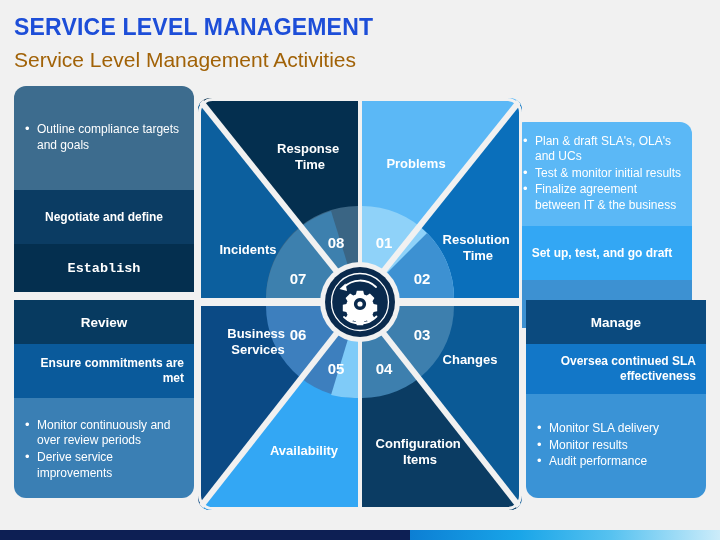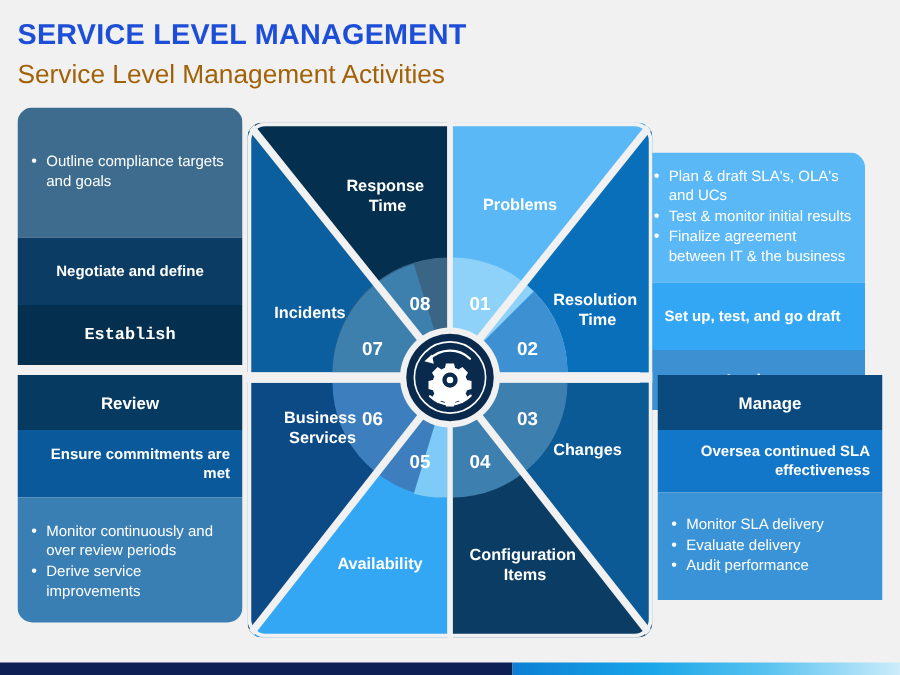--- a/index.html
+++ b/index.html
@@ -90,24 +90,24 @@
         <li>Finalize agreement between IT &amp; the business</li>
       </ul>
     </div>
     <div class="band sub center" style="background:#33a7f4;height:54px;">Set up, test, and go draft</div>
     <div class="band head center" style="background:#3d91d2;height:48px;padding-left:36px;">Implement</div>
   </div>
 
   <div class="col bottom" id="col-br">
     <div class="band head center" style="background:#0b4a7e;height:44px;">Manage</div>
     <div class="band sub center" style="background:#1277c8;height:50px;">Oversea continued SLA effectiveness</div>
-    <div class="band bul" style="background:#3a93d6;height:86px;">
+    <div class="band bul" style="background:#3a93d6;height:104px;">
       <ul class="bullets">
         <li>Monitor SLA delivery</li>
-        <li>Evaluate delivery</li>
+        <li>Monitor results</li>
         <li>Audit performance</li>
       </ul>
     </div>
   </div>
 
   <div id="wheel">
     <svg width="324" height="412" viewBox="0 0 324 412" xmlns="http://www.w3.org/2000/svg">
       <defs>
         <clipPath id="clipTL">
             <path d="M12,0 H160 V200 H0 V12 A12,12 0 0 1 12,0 Z"></path>

